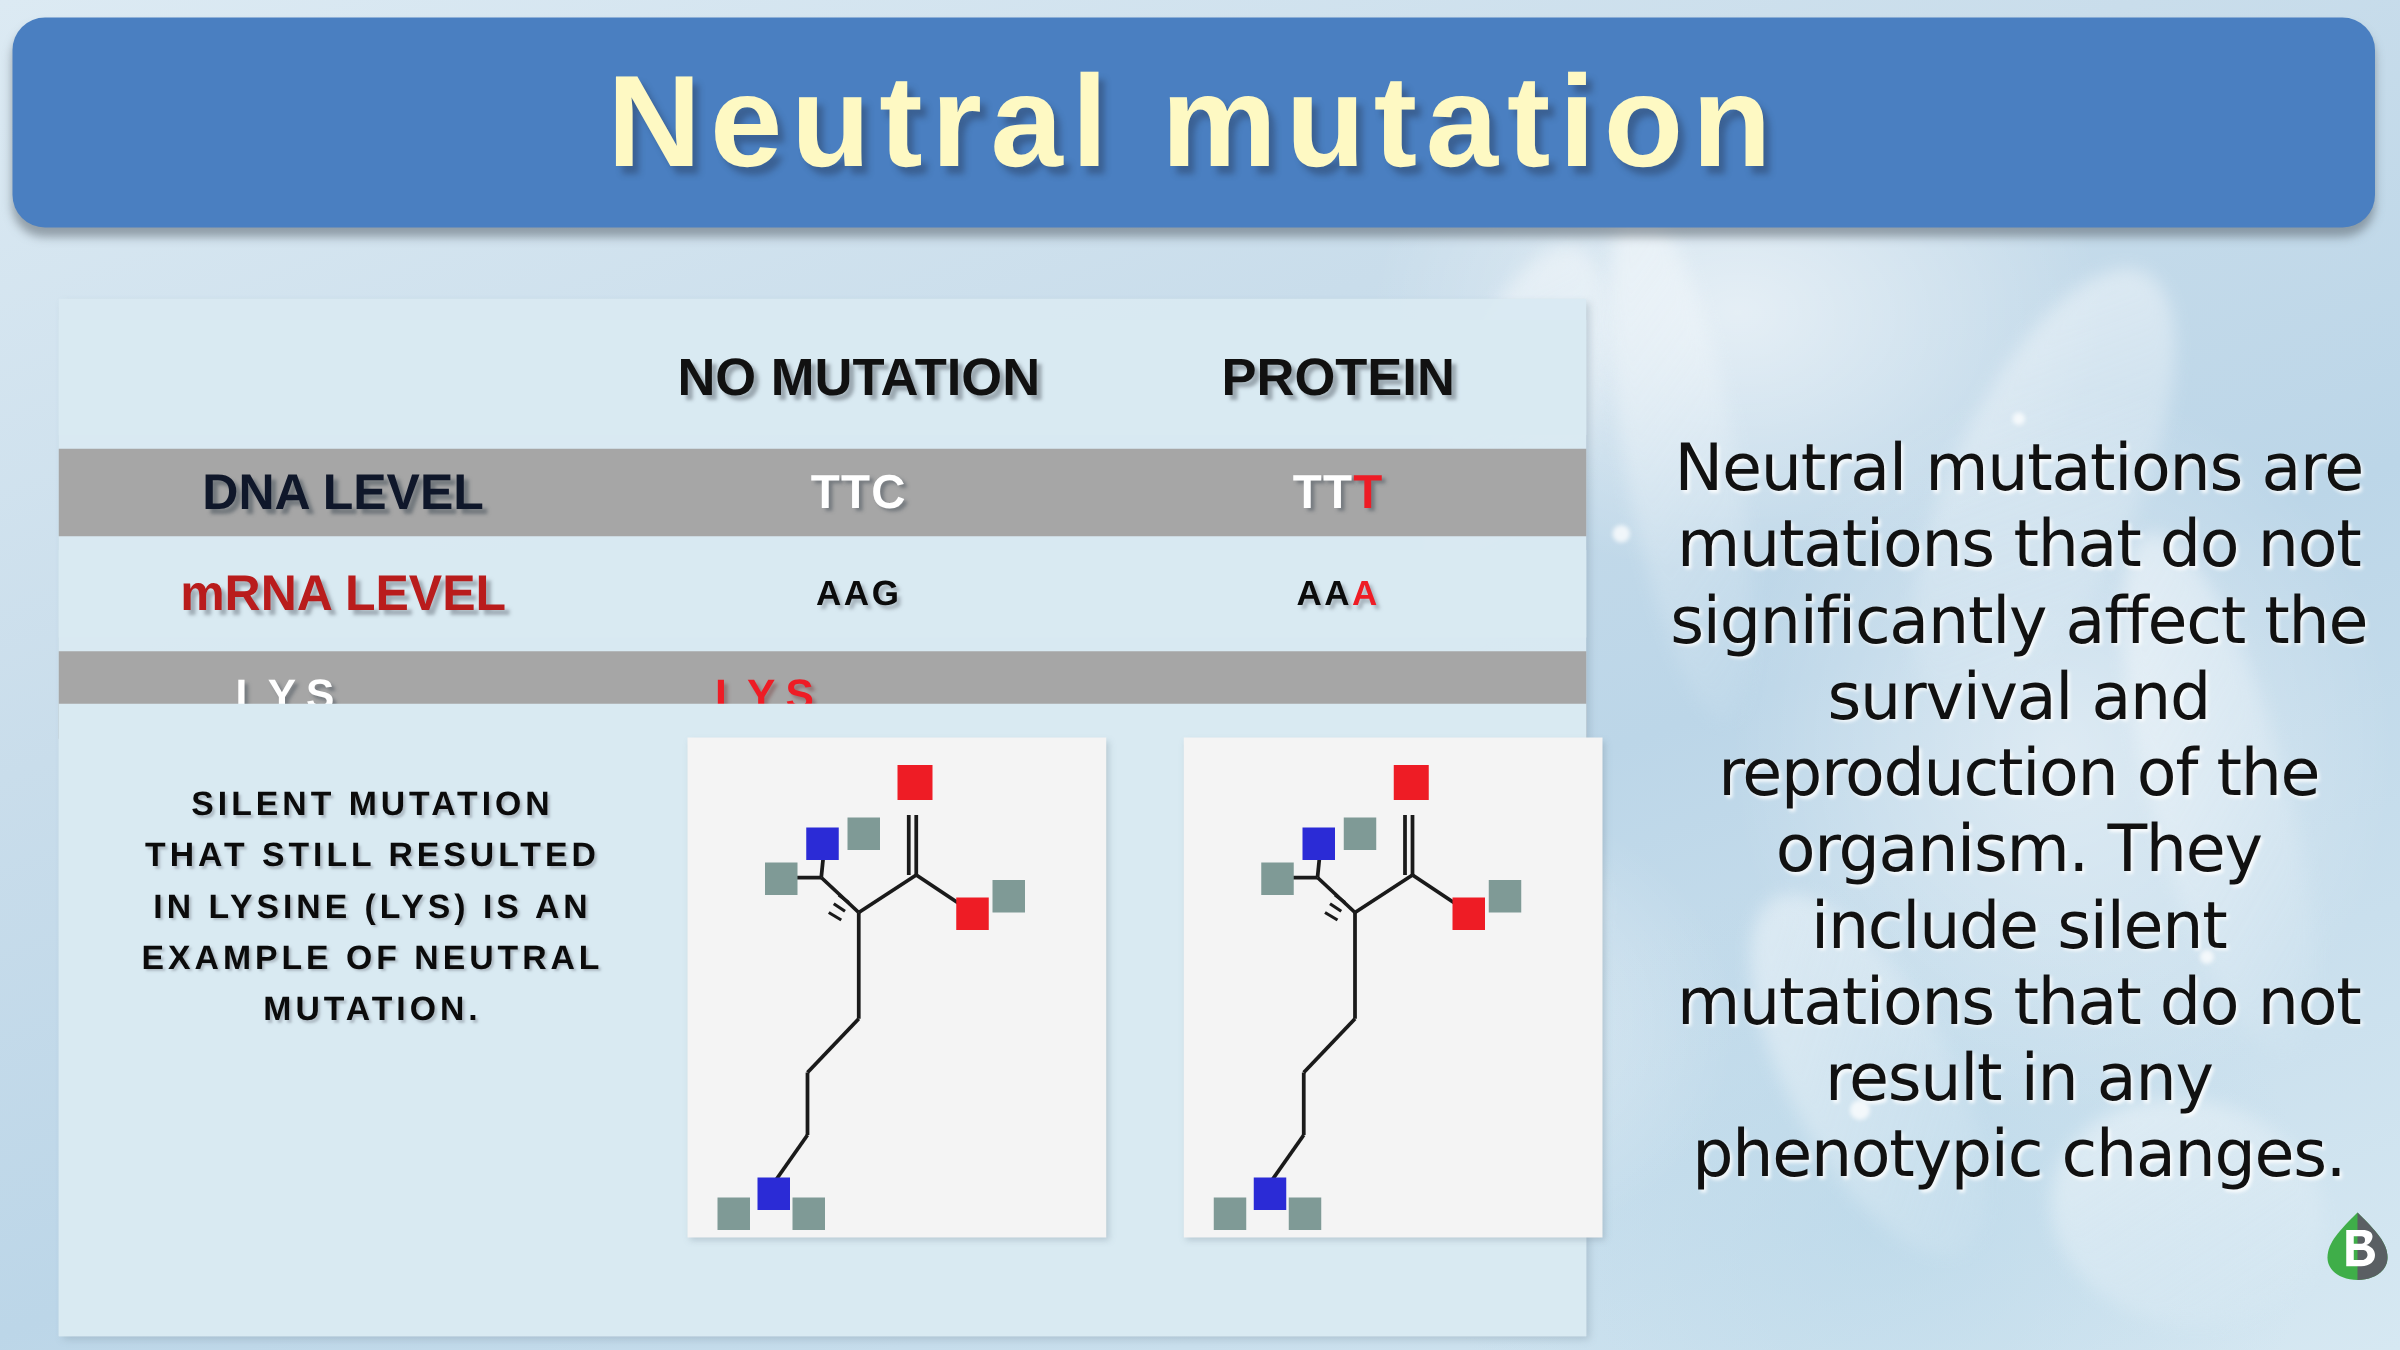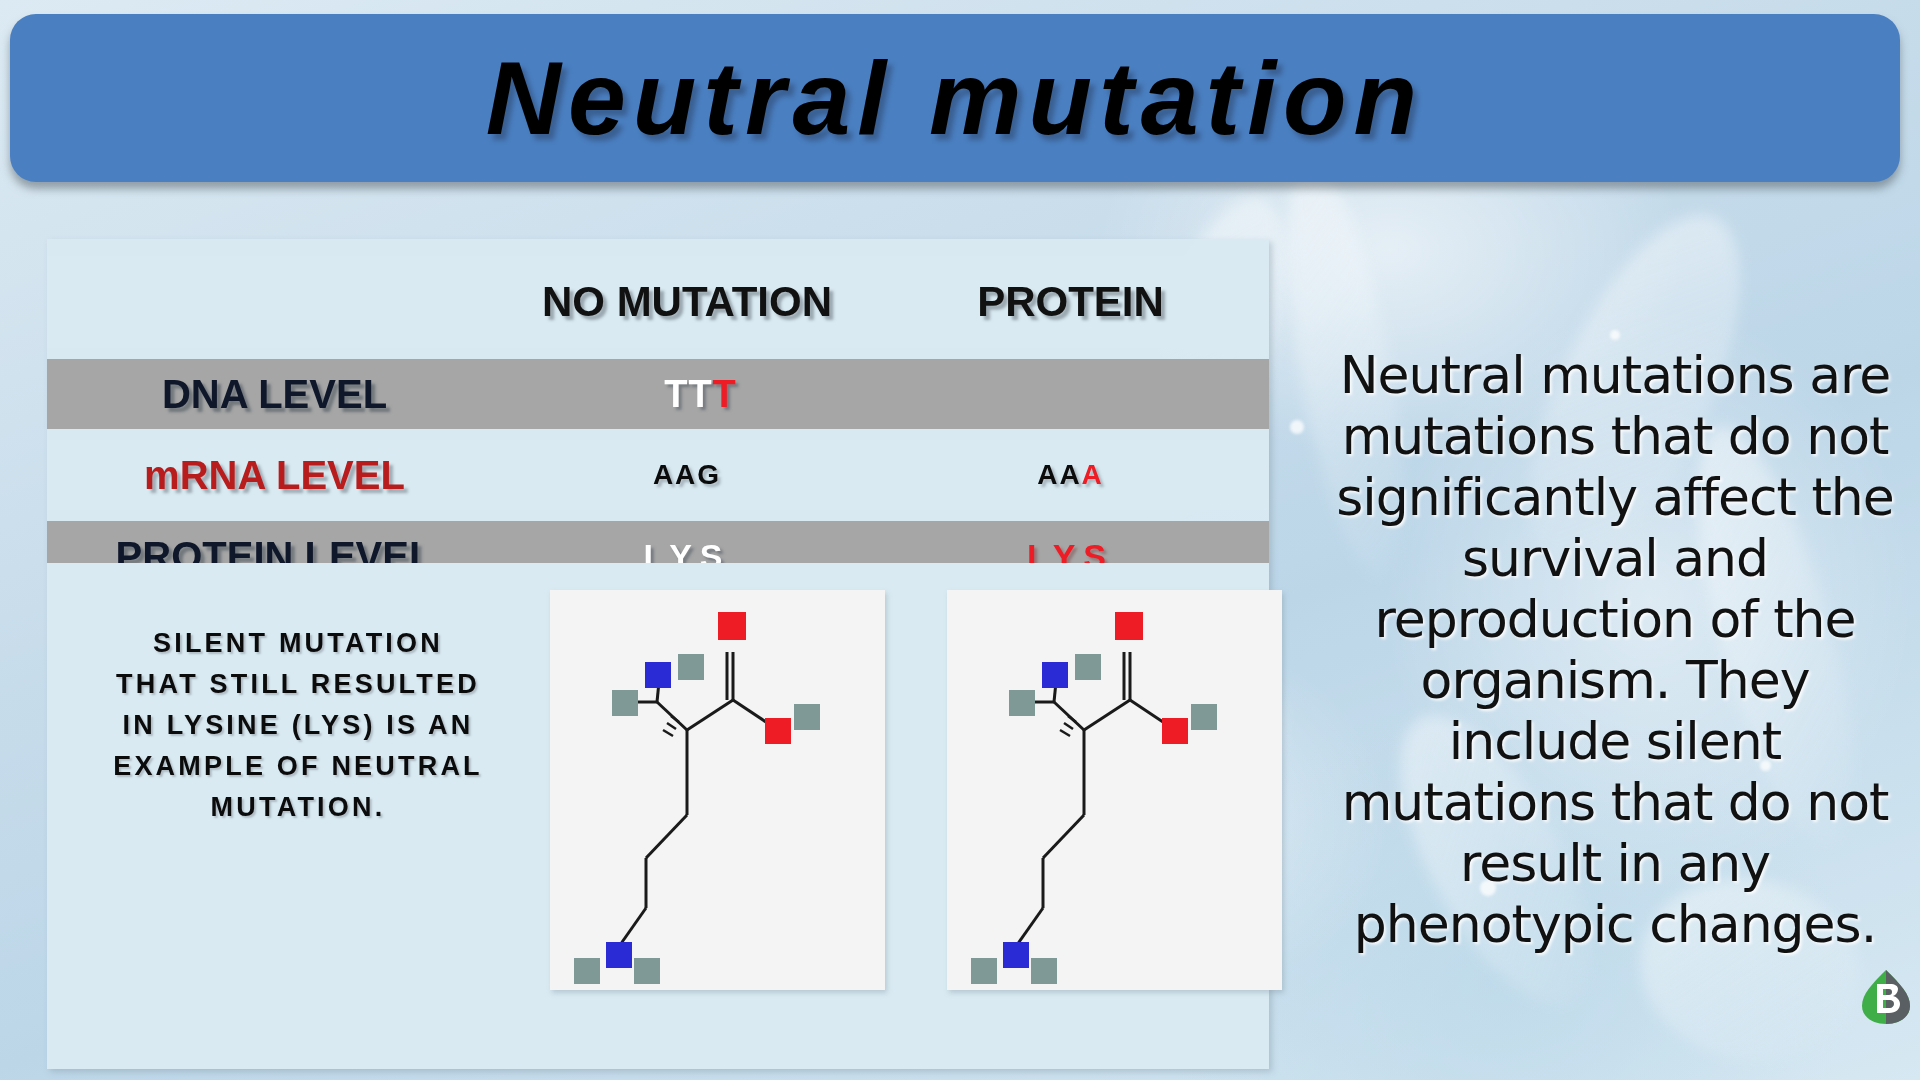--- a/index.html
+++ b/index.html
@@ -30,24 +30,23 @@
   .speck{position:absolute;border-radius:50%;background:rgba(255,255,255,.75);filter:blur(1.5px);}
 
   
   .banner{
     position:absolute;left:10px;top:14px;width:1890px;height:168px;
     background:#4a7fc1;border-radius:26px;
     box-shadow:0 7px 8px rgba(90,100,110,.55);
   }
   .banner-title{
     position:absolute;inset:0;display:flex;align-items:center;justify-content:center;
-    color:#000000;font-size:104px;font-weight:bold;letter-spacing:7px;
+    color:#fef9c3;font-size:104px;font-weight:bold;letter-spacing:7px;
     text-shadow:5px 6px 5px rgba(40,60,90,.45);
     font-family:"Liberation Sans",sans-serif;
-    font-style:italic;
   }
 
   
   .panel{
     position:absolute;left:47px;top:239px;width:1222px;height:830px;
     background:rgba(217,234,242,.93);
     box-shadow:3px 3px 6px rgba(120,140,155,.35);
   }
 
   .tbl{position:absolute;left:0;top:17px;width:1222px;}
@@ -150,35 +149,35 @@
     <div class="row head">
       <div class="c-label"></div>
       <div class="c-a"><span class="hdr-txt">NO MUTATION</span></div>
       <div class="c-b"><span class="hdr-txt">PROTEIN</span></div>
     </div>
 
     <div class="gap"></div>
 
     <div class="row gray">
       <div class="c-label"><span class="lvl-white">DNA LEVEL</span></div>
+      <div class="c-a"><span class="seq-white">TTC</span></div>
       <div class="c-b"><span class="seq-white"><span>TT</span><span class="red">T</span></span></div>
     </div>
 
     <div class="gap"></div>
 
     <div class="row light">
       <div class="c-label"><span class="lvl-black">mRNA LEVEL</span></div>
       <div class="c-a"><span class="seq-black">AAG</span></div>
       <div class="c-b"><span class="seq-black"><span>AA</span><span class="red">A</span></span></div>
     </div>
 
     <div class="gap"></div>
 
     <div class="row gray">
-      <div class="c-label"><span class="lvl-white">PROTEIN LEVEL</span></div>
       <div class="c-a"><span class="aa-white">LYS</span></div>
       <div class="c-b"><span class="aa-red">LYS</span></div>
     </div>
 
   </div>
 
   <div class="bottom">
 
     <div class="caption">SILENT MUTATION THAT STILL RESULTED IN LYSINE (LYS) IS AN EXAMPLE OF NEUTRAL MUTATION.</div>
 

